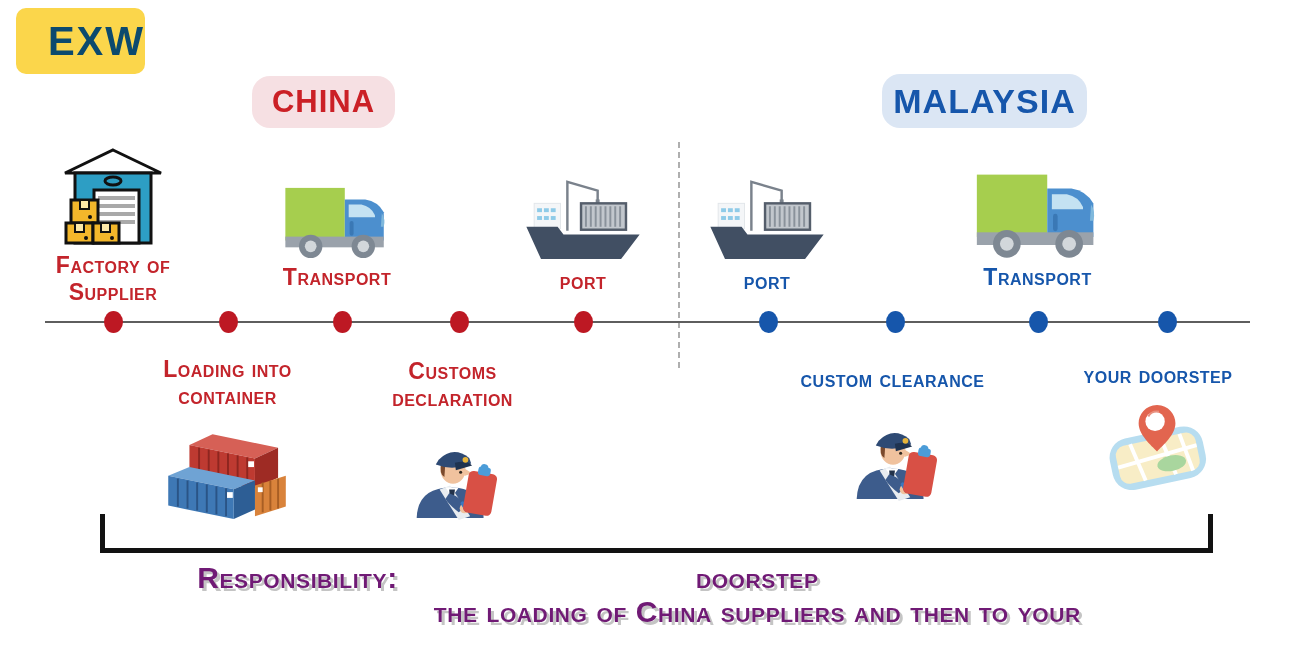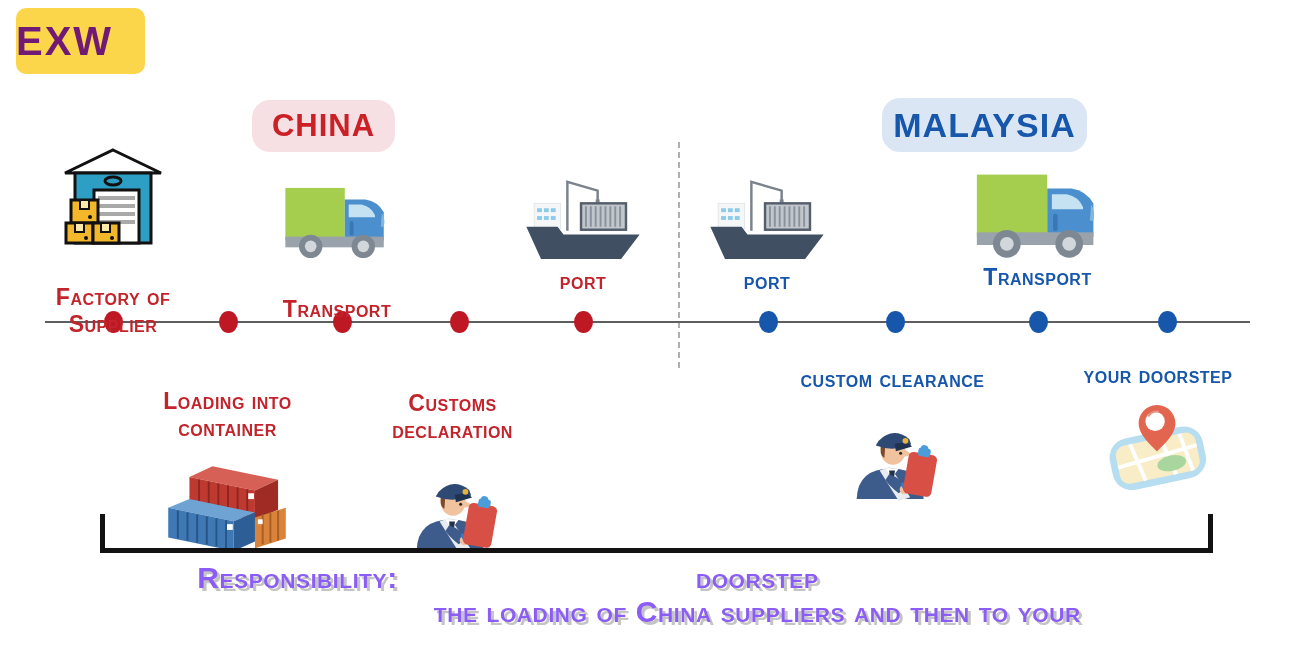--- a/index.html
+++ b/index.html
@@ -7,47 +7,47 @@
   body { font-family:"Liberation Sans", sans-serif; }
   .canvas {
     position:relative; width:1298px; height:649px; background:#ffffff;
     overflow:hidden;
   }
 
   
   .exw-badge {
     position:absolute; left:16px; top:8px; width:129px; height:66px;
     background:#FBD64B; border-radius:10px;
-    display:flex; align-items:center; justify-content:flex-start;
-    font-size:40px; font-weight:900; color:#701a75; letter-spacing:2px;
+    display:flex; align-items:center; justify-content:flex-end;
+    font-size:40px; font-weight:900; color:#0c4a6e; letter-spacing:2px;
   }
 
   
   .pill {
     position:absolute; border-radius:18px;
     display:flex; align-items:center; justify-content:center;
-    font-weight:800; letter-spacing:1px;margin-top:24px;
+    font-weight:800; letter-spacing:1px;
   }
   .pill.china { left:252px; top:76px; width:143px; height:52px; background:#F6E0E3; color:#CB2026; font-size:31px; }
   .pill.malaysia { left:882px; top:74px; width:205px; height:54px; background:#DBE6F4; color:#1656AB; font-size:34px; }
 
   
   .divider { position:absolute; left:678px; top:142px; height:226px; width:0; border-left:2px dashed #AFAFAF; }
   .timeline-line { position:absolute; left:45px; top:321px; width:1205px; height:2px; background:#5E5E5E; }
   .dot { position:absolute; width:19px; height:22px; border-radius:50%; top:311px; }
   .dot.china { background:#BD1823; }
   .dot.malaysia { background:#1656AB; }
 
   
   .station { position:absolute; display:flex; flex-direction:column; align-items:center; text-align:center; }
   .station-label {
     font-weight:800; font-variant:small-caps; letter-spacing:.5px;
     font-size:23px; line-height:1.18;
   }
-  .station-label.red { color:#C3242B;margin-top:32px; }
+  .station-label.red { color:#C3242B; }
   .station-label.blue { color:#1656AB; }
 
   .st-factory      { left:38px;  top:148px; width:150px; }
   .st-truck-cn     { left:262px; top:184px; width:150px; }
   .st-ship-cn      { left:518px; top:176px; width:130px; }
   .st-ship-my      { left:702px; top:176px; width:130px; }
   .st-truck-my     { left:960px; top:170px; width:155px; }
 
   .st-loading      { left:125px; top:356px; width:205px; }
   .st-customs-dec  { left:350px; top:358px; width:205px; }
@@ -57,21 +57,21 @@
   .icon-gap-top { margin-top:6px; }
 
   
   .bracket {
     position:absolute; left:100px; top:514px; width:1113px; height:39px;
     border-left:5px solid #121212; border-right:5px solid #121212; border-bottom:5px solid #121212;
   }
   .responsibility {
     position:absolute; left:0; right:20px; top:561px;
     display:flex; justify-content:center; align-items:flex-start;
-    font-weight:800; font-variant:small-caps; color:#8b5cf6;
+    font-weight:800; font-variant:small-caps; color:#701a75;
     font-size:30px; letter-spacing:.6px;
     text-shadow:3px 3px 0 rgba(125,125,125,0.45);
   }
   .responsibility .resp-label { margin-right:36px; white-space:nowrap; }
   .responsibility .resp-desc { display:inline-block; text-align:center; }
 </style>
 </head>
 <body>
 
 <div class="canvas">

